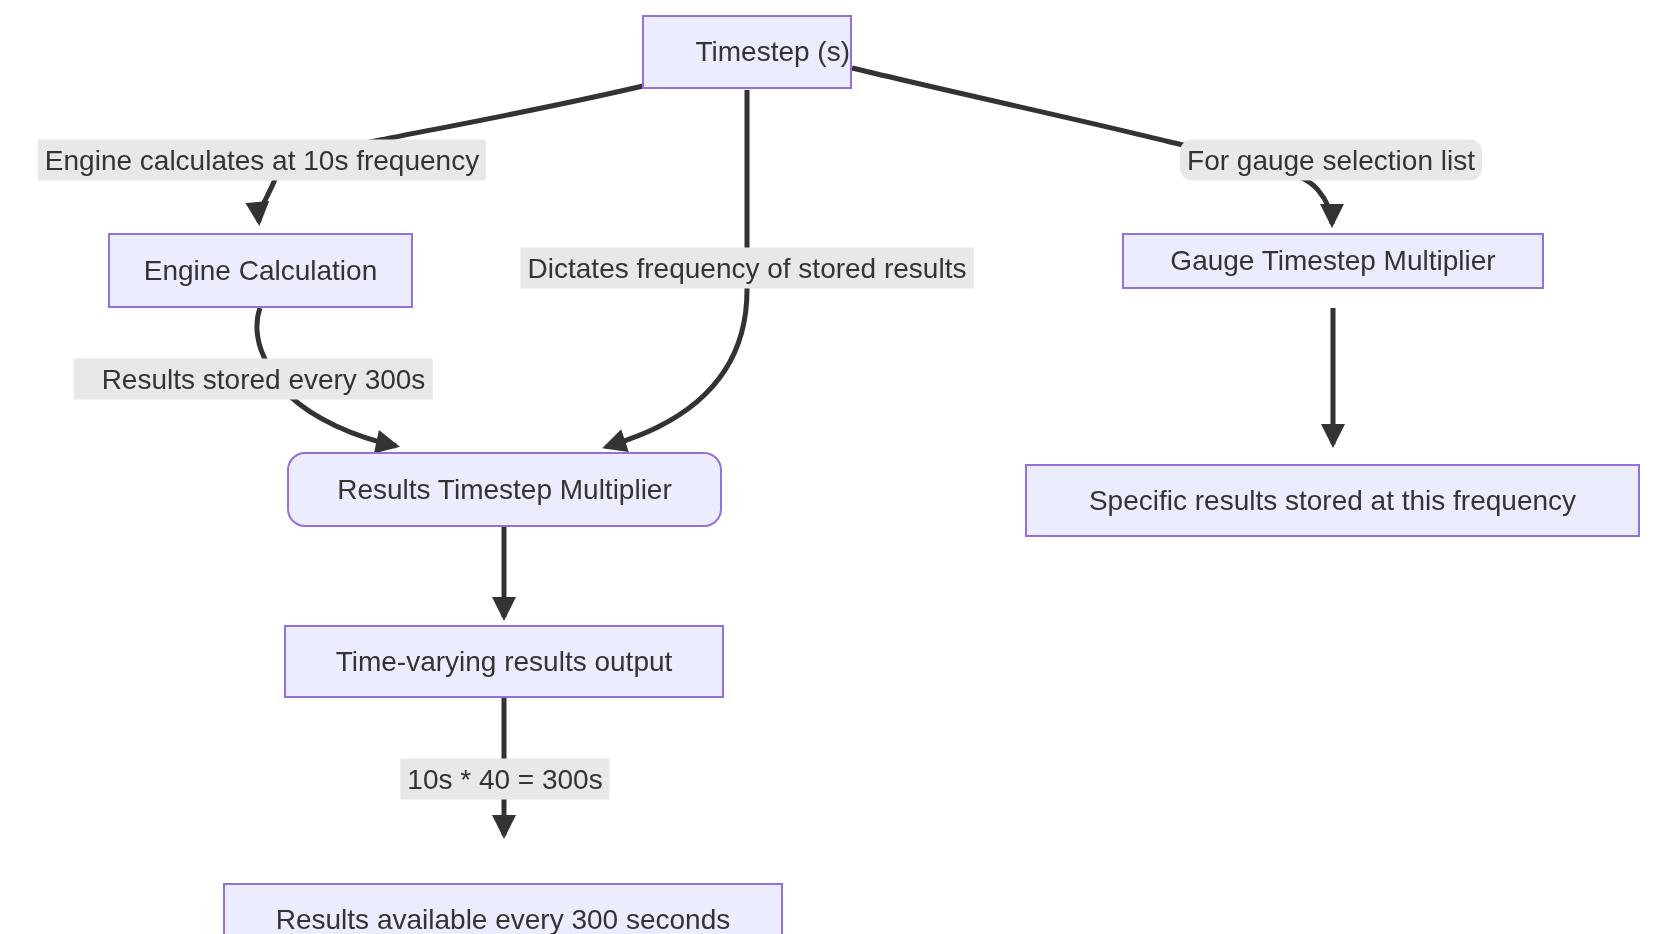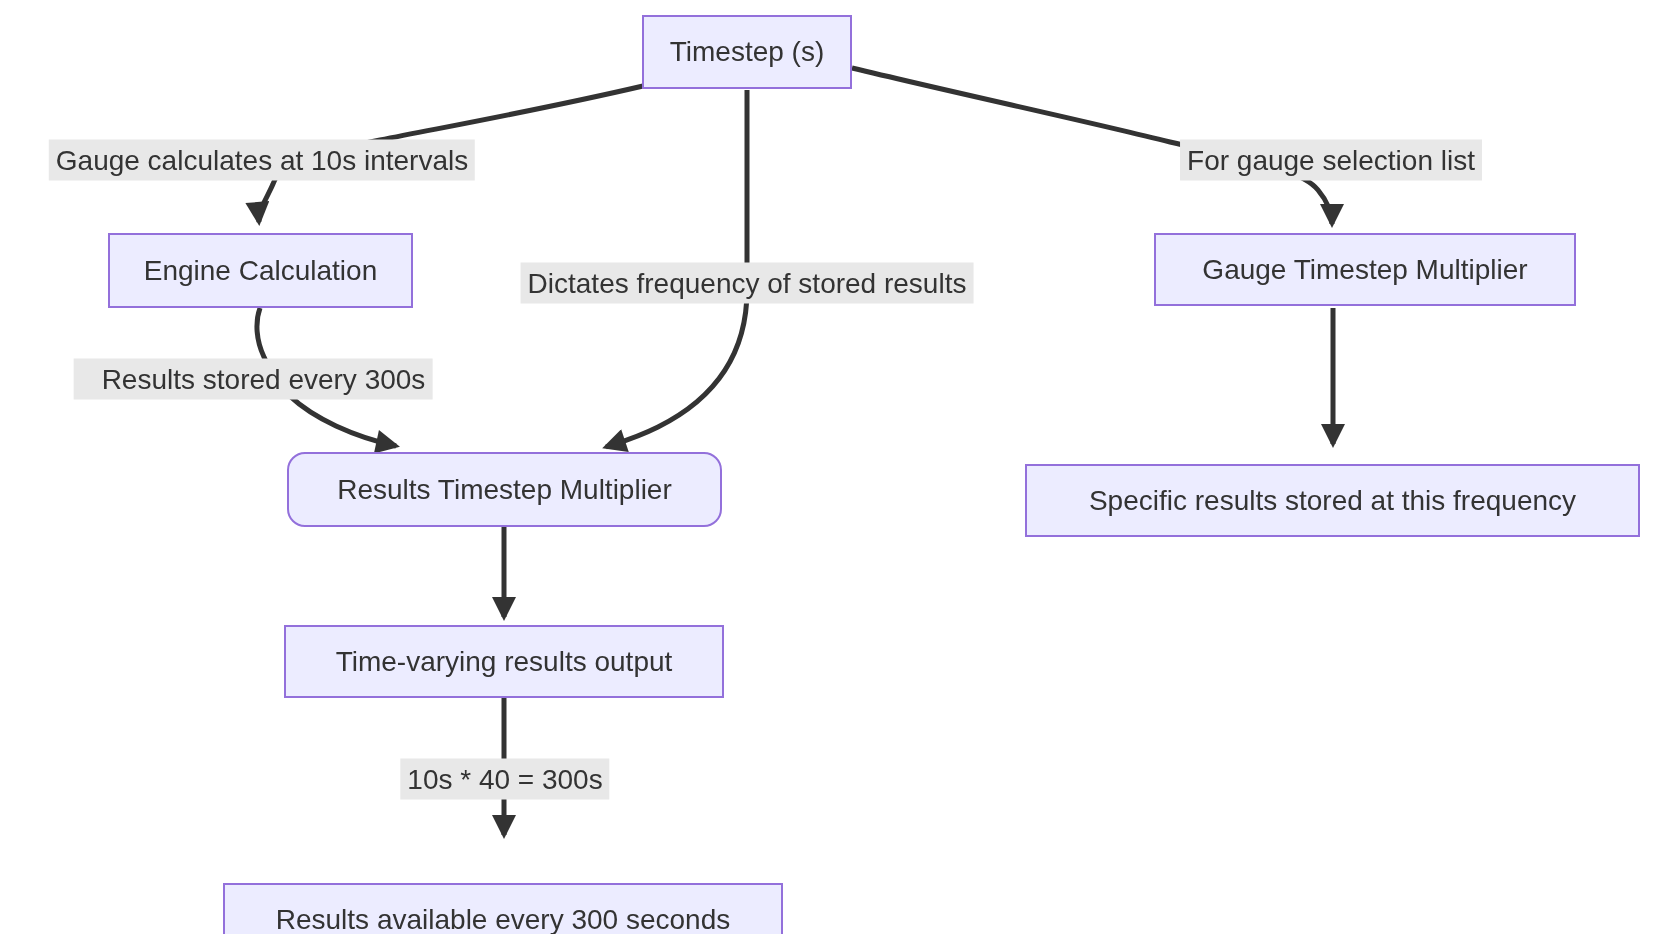--- a/index.html
+++ b/index.html
@@ -83,39 +83,39 @@
 
     <path class="edge" d="M 260 308 C 255 322, 256 340, 264 357 C 276 388, 298 408, 336 426 C 362 438, 382 443, 396 446" marker-end="url(#arrow)"></path>
 
     <path class="edge" d="M 1333 308 L 1333 444" marker-end="url(#arrow)"></path>
 
     <path class="edge" d="M 504 527 L 504 617" marker-end="url(#arrow)"></path>
 
     <path class="edge" d="M 504 698 L 504 835" marker-end="url(#arrow)"></path>
   </svg>
 
-  <div class="edge-label" style="left:262px; top:160px;">Gauge calculates at 10s intervals</div>
+  <div class="edge-label" style="left:262px; top:160px;">Engine calculates at 10s frequency</div>
 
-  <div class="edge-label" style="left:747px; top:283px;">Dictates frequency of stored results</div>
+  <div class="edge-label" style="left:747px; top:268px;">Dictates frequency of stored results</div>
 
-  <div class="edge-label" style="left:1331px; top:160px;">For gauge selection list</div>
+  <div class="edge-label" style="left:1331px; top:160px;border-radius:12px;">For gauge selection list</div>
 
   <div class="edge-label" style="left:253px; top:379px;padding-left:28px;">Results stored every 300s</div>
 
   <div class="edge-label" style="left:505px; top:779px;">10s * 40 = 300s</div>
 
-  <div class="node" style="left:642px; top:15px; width:210px; height:74px;">
+  <div class="node" style="left:642px; top:15px; width:210px; height:74px;justify-content:flex-end;">
     <span>Timestep (s)</span>
   </div>
 
   <div class="node" style="left:108px; top:233px; width:305px; height:75px;">
     <span>Engine Calculation</span>
   </div>
 
-  <div class="node" style="left:1122px; top:233px; width:422px; height:73px;margin-left:32px;">
+  <div class="node" style="left:1122px; top:233px; width:422px; height:56px;">
     <span>Gauge Timestep Multiplier</span>
   </div>
 
   <div class="node" style="left:287px; top:452px; width:435px; height:75px;border-radius:18px;">
     <span>Results Timestep Multiplier</span>
   </div>
 
   <div class="node" style="left:1025px; top:452px; width:615px; height:73px;margin-top:12px;">
     <span>Specific results stored at this frequency</span>
   </div>

